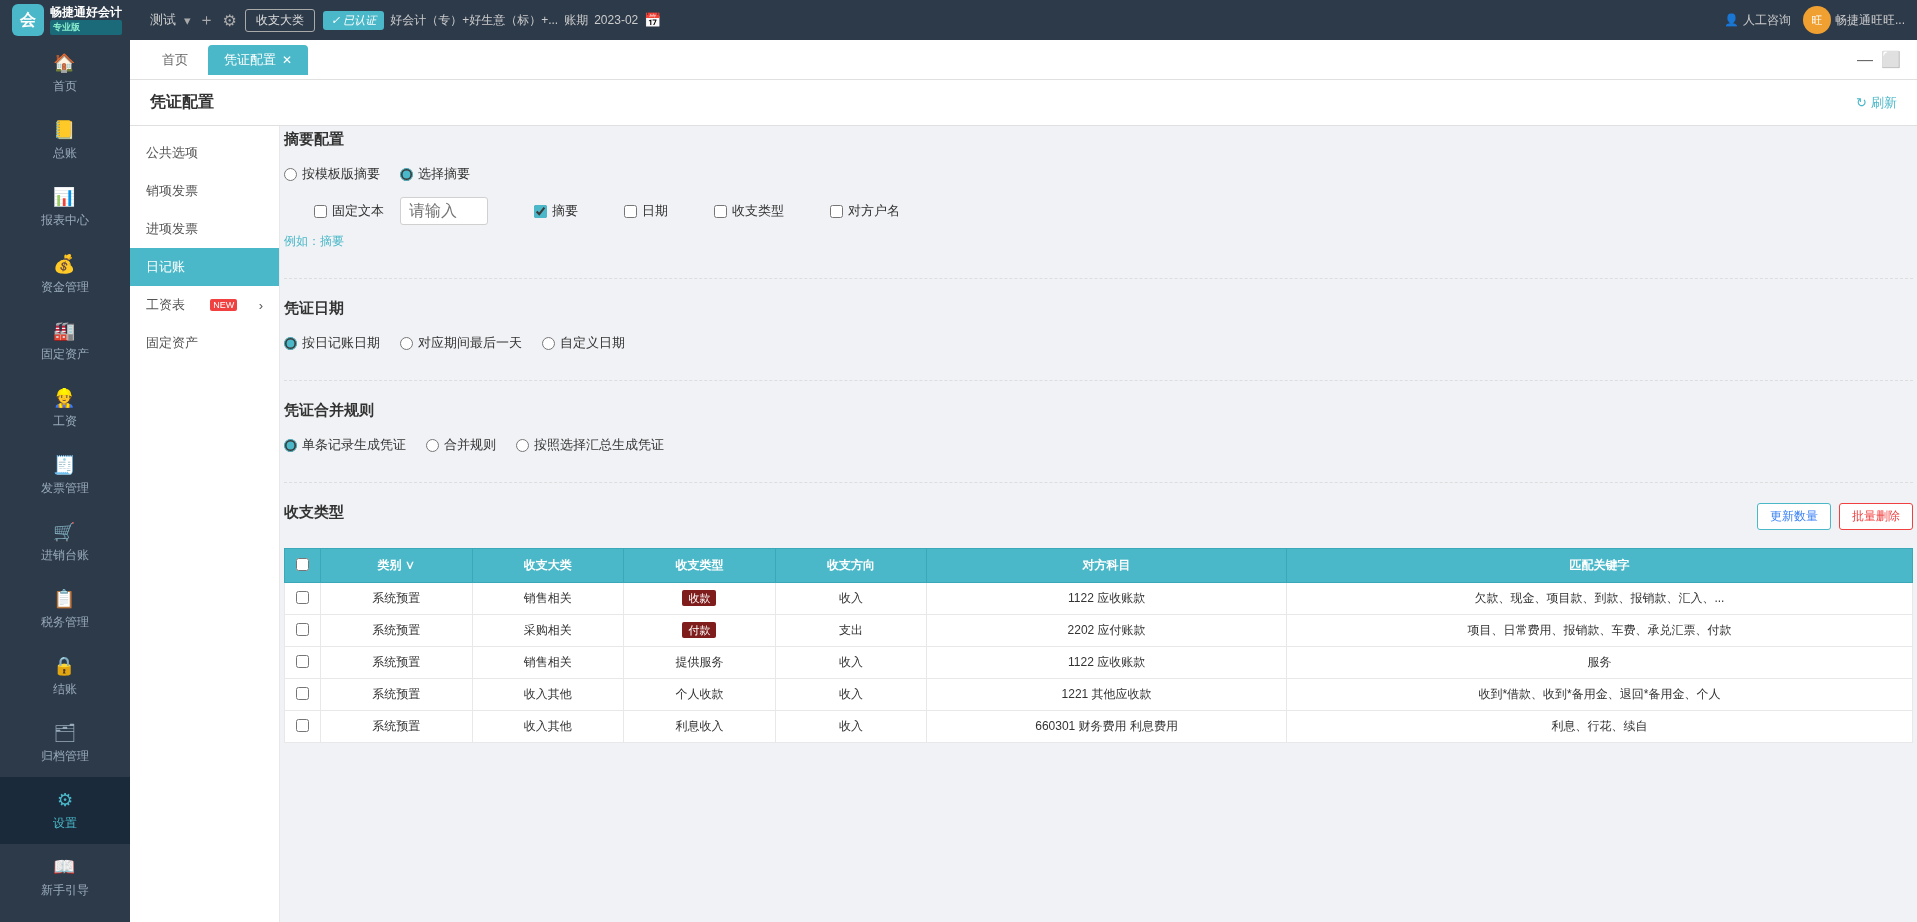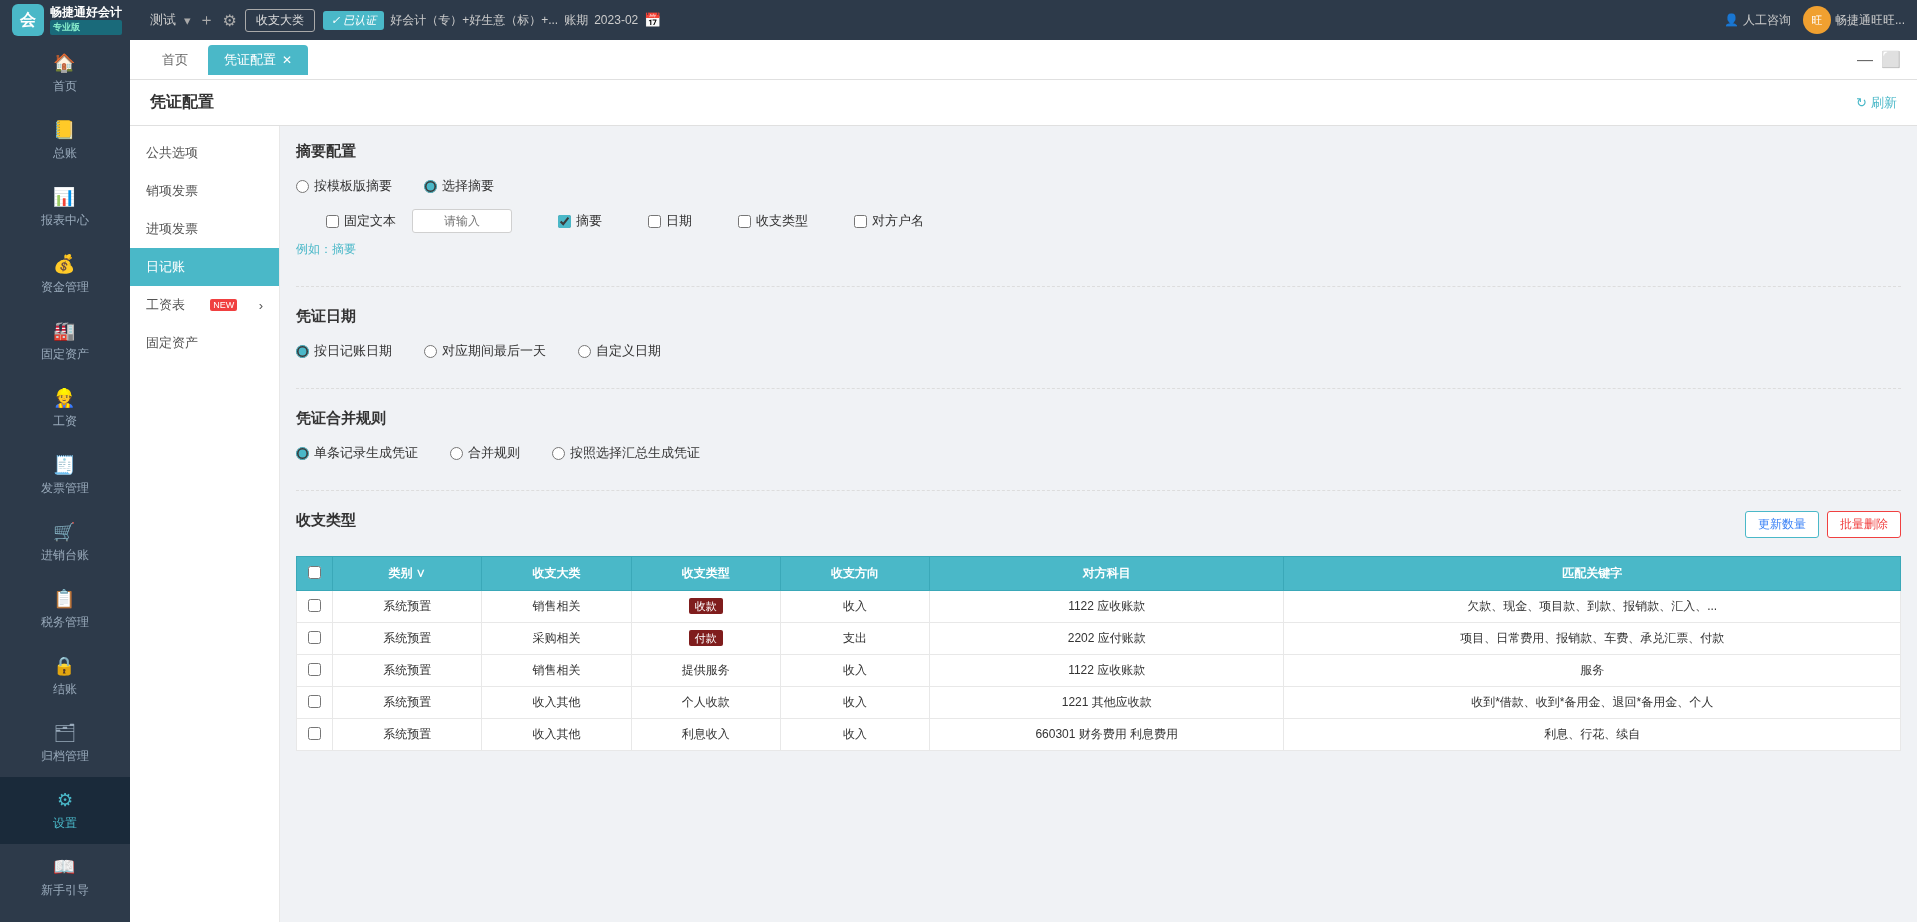--- a/index.html
+++ b/index.html
@@ -50,37 +50,37 @@
     
     .content-scroll { flex: 1; overflow-y: auto; display: flex; }
 
     
     .left-nav { width: 150px; background: #fff; border-right: 1px solid #e8e8e8; flex-shrink: 0; padding-top: 8px; }
     .left-nav-item { padding: 10px 16px; cursor: pointer; font-size: 13px; color: #555; display: flex; align-items: center; justify-content: space-between; }
     .left-nav-item.active { background: #4ab8c8; color: #fff; }
     .nav-new-badge { background: #f04040; color: #fff; font-size: 9px; padding: 1px 3px; border-radius: 2px; margin-left: 4px; }
 
     
-    .config-area { flex: 1; padding: 16px; overflow-y: auto; }
+    .config-area { flex: 1; padding: 4px; overflow-y: auto; }
 
     
     .section { margin-bottom: 28px; }
     .section-title { font-size: 15px; font-weight: bold; color: #333; margin-bottom: 16px; }
     .section-divider { border: none; border-top: 1px dashed #ddd; margin: 20px 0; }
 
     
-    .radio-group { display: flex; align-items: flex-end; gap: 32px; margin-bottom: 14px; }
+    .radio-group { display: flex; align-items: flex-end; gap: 20px; margin-bottom: 14px; }
     .radio-label { display: flex; align-items: center; gap: 5px; cursor: pointer; font-size: 13px; }
     .radio-label input { accent-color: #4ab8c8; }
 
     
     .checkbox-row { display: flex; align-items: center; gap: 16px; flex-wrap: wrap; }
     .check-label { display: flex; align-items: center; gap: 5px; cursor: pointer; font-size: 13px; margin-left: 30px; }
     .check-label input { accent-color: #4ab8c8; }
-    .text-input { border: 1px solid #d0d0d0; padding: 4px 8px; border-radius: 3px; font-size: 12px; color: #999; width: 100px; text-align: center; }
+    .text-input { border: 1px solid #d0d0d0; padding: 4px 8px; border-radius: 3px; font-size: 16px; color: #999; width: 88px; }
     .example-text { color: #4ab8c8; font-size: 12px; margin-top: 8px; }
 
     
     .table-header-row { display: flex; justify-content: flex-end; gap: 8px; margin-bottom: 8px; }
     .btn-update { background: #fff; border: 1px solid #4ab8c8; color: #3b82f6; padding: 4px 12px; border-radius: 3px; cursor: pointer; font-size: 12px; }
     .btn-delete { background: #fff; border: 1px solid #f04040; color: #f04040; padding: 4px 12px; border-radius: 3px; cursor: pointer; font-size: 12px; }
 
     .data-table { width: 100%; border-collapse: collapse; font-size: 12px; }
     .data-table th { background: #4ab8c8; color: #fff; padding: 8px 10px; text-align: center; border: 1px solid #3aa8b8; white-space: nowrap; }
     .data-table td { padding: 7px 10px; text-align: center; border: 1px solid #e8e8e8; background: #fff; white-space: nowrap; }

